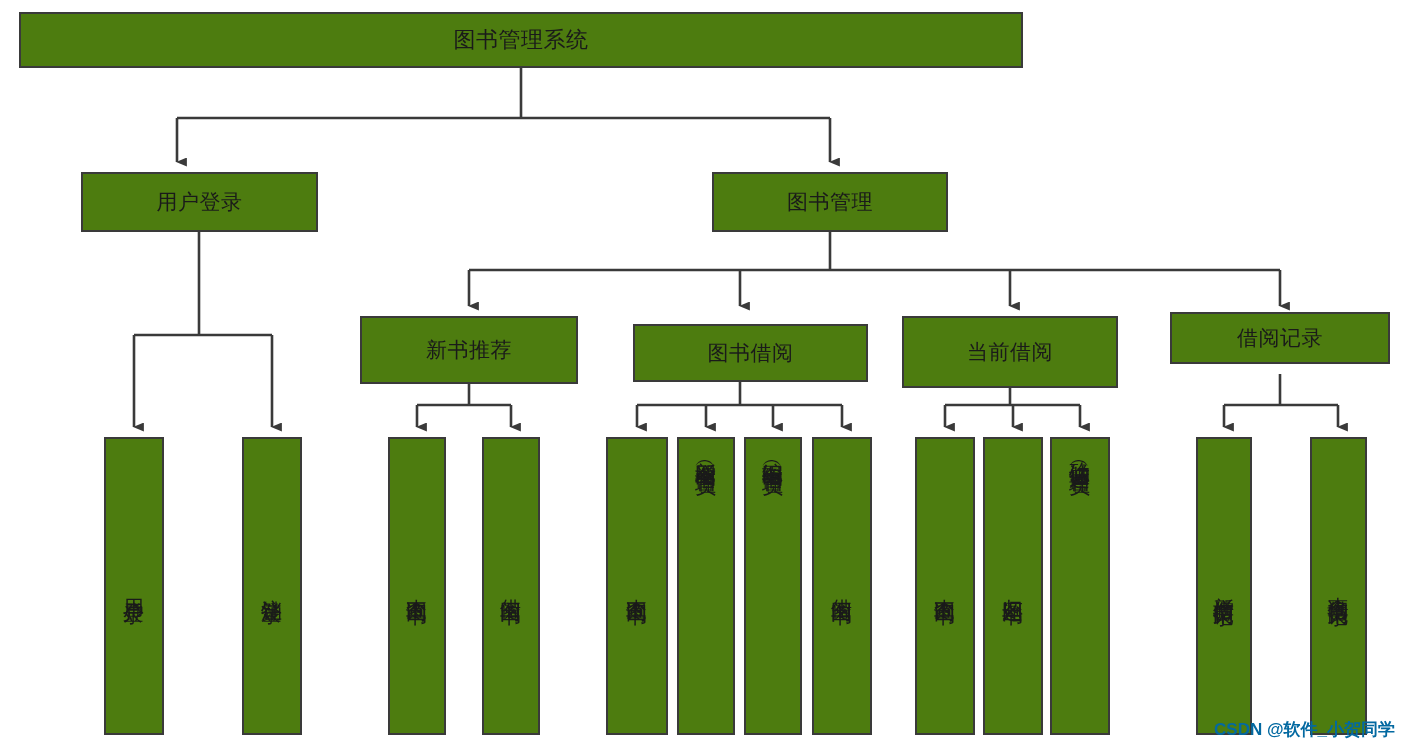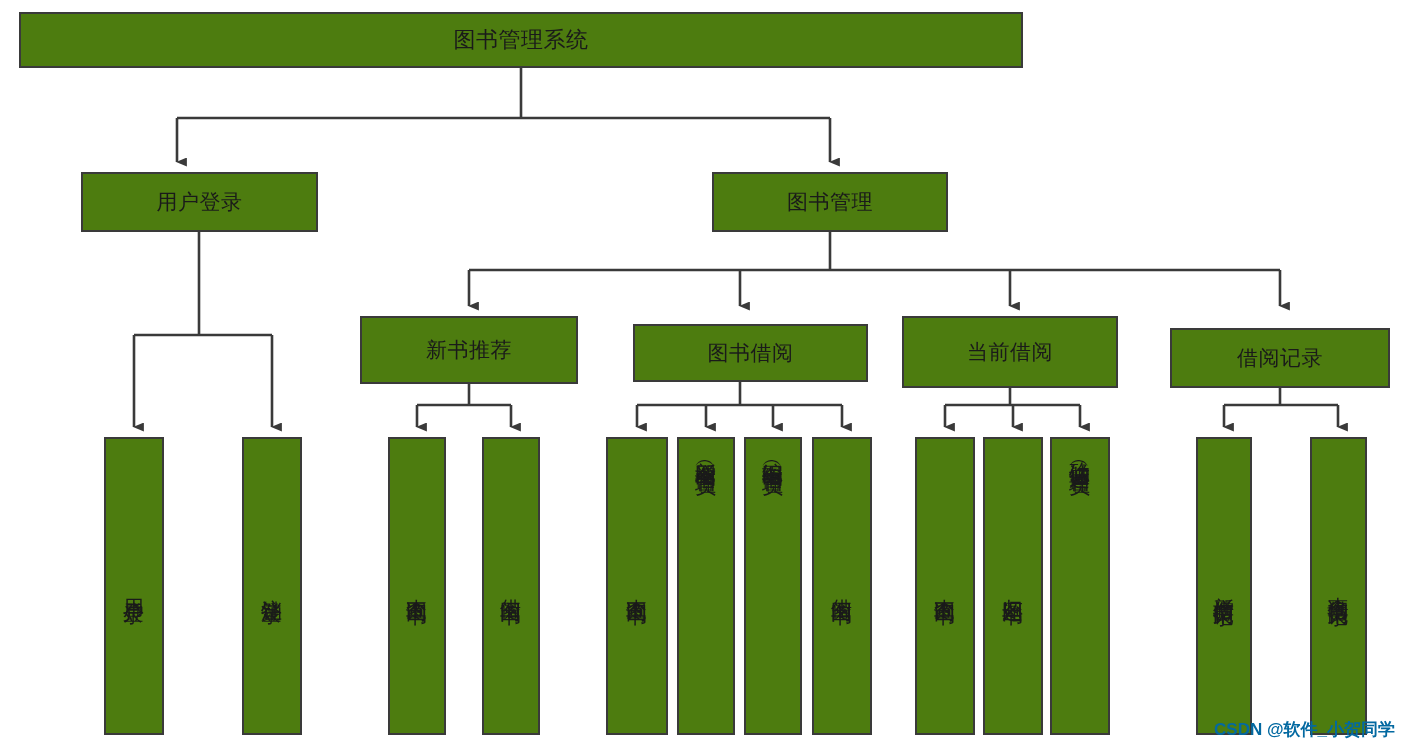--- a/index.html
+++ b/index.html
@@ -142,21 +142,21 @@
 
   <div class="node h-node" style="left: 360px; top: 316px; width: 218px; height: 68px;">
     <span class="lbl">新书推荐</span>
   </div>
   <div class="node h-node" style="left: 633px; top: 324px; width: 235px; height: 58px;">
     <span class="lbl">图书借阅</span>
   </div>
   <div class="node h-node" style="left: 902px; top: 316px; width: 216px; height: 72px;">
     <span class="lbl">当前借阅</span>
   </div>
-  <div class="node h-node" style="left: 1170px; top: 328px; width: 220px; height: 60px;">
+  <div class="node h-node" style="left: 1170px; top: 312px; width: 220px; height: 52px;">
     <span class="lbl">借阅记录</span>
   </div>
 
   <div class="node v-node center" style="left: 104px; top: 437px; width: 60px; height: 298px;">
     <span class="lbl">用户登录</span>
   </div>
   <div class="node v-node center" style="left: 242px; top: 437px; width: 60px; height: 298px;">
     <span class="lbl">注销登录</span>
   </div>
 

